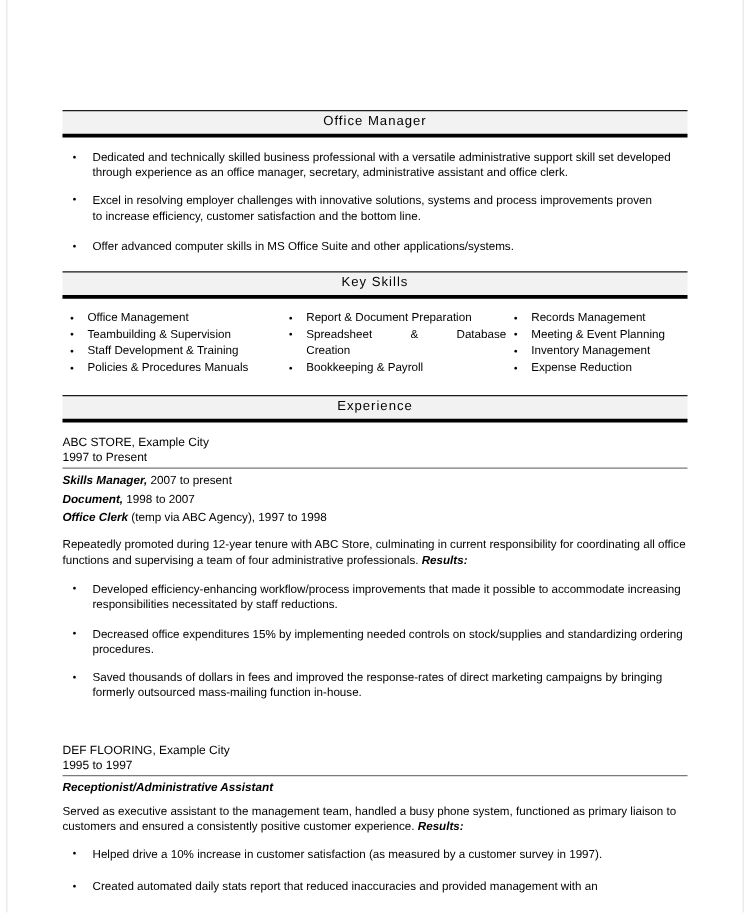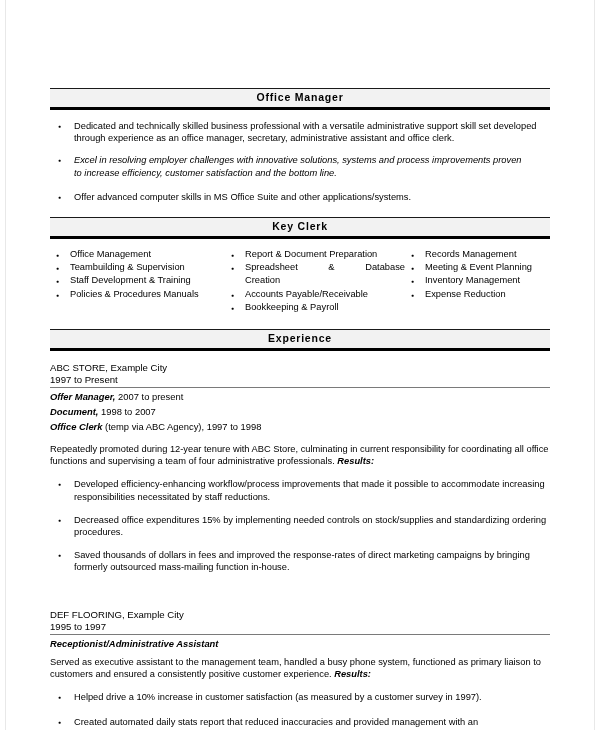--- a/index.html
+++ b/index.html
@@ -39,21 +39,21 @@
   .section-bar {
     background: #f2f2f2;
     border-top: 1px solid #1a1a1a;
     border-bottom: 3px solid #000000;
     text-align: center;
     padding: 2px 0 3px 0;
     margin: 0;
   }
   .section-bar .section-title {
     font-size: 10.5px;
-    font-weight: bold;
+    font-weight: normal;
     letter-spacing: 0.8px;
     line-height: 13px;
     display: block;
   }
 
   
   .bullets {
     list-style: none;
     margin: 0;
     padding: 0;
@@ -182,32 +182,32 @@
 
   <div class="section-bar">
     <span class="section-title">Office Manager</span>
   </div>
 
   <ul class="bullets summary">
     <li>
       <span>Dedicated and technically skilled business professional with a versatile administrative support skill set developed through experience as an office manager, secretary, administrative assistant and office clerk.</span>
     </li>
     <li>
-      <span class="wrap-preserve" style="white-space: pre-line; font-style: italic;">Excel in resolving employer challenges with innovative solutions, systems and process improvements proven
+      <span class="wrap-preserve" style="white-space: pre-line;">Excel in resolving employer challenges with innovative solutions, systems and process improvements proven
 to increase efficiency, customer satisfaction and the bottom line.</span>
     </li>
     <li>
       <span>Offer advanced computer skills in MS Office Suite and other applications/systems.</span>
     </li>
   </ul>
 
   <div class="gap-after-summary"></div>
 
   <div class="section-bar">
-    <span class="section-title">Key Clerk</span>
+    <span class="section-title">Key Skills</span>
   </div>
 
   <div class="skills-wrap">
     <div class="skills-col c1">
       <ul>
         <li>
           <span>Office Management</span>
         </li>
         <li>
           <span>Teambuilding &amp; Supervision</span>
@@ -222,23 +222,20 @@
     </div>
 
     <div class="skills-col c2">
       <ul>
         <li>
           <span>Report &amp; Document Preparation</span>
         </li>
         <li class="justify">
           <span class="jline">Spreadsheet &amp; Database</span>
           <span>Creation</span>
-        </li>
-        <li>
-          <span>Accounts Payable/Receivable</span>
         </li>
         <li>
           <span>Bookkeeping &amp; Payroll</span>
         </li>
       </ul>
     </div>
 
     <div class="skills-col c3">
       <ul>
         <li>
@@ -263,21 +260,21 @@
     <span class="section-title">Experience</span>
   </div>
 
   <div class="job">
     <div class="job-head">
       <span class="job-company">ABC STORE, Example City</span>
       <span class="job-dates">1997 to Present</span>
     </div>
 
     <div class="job-title-line">
-      <span class="role">Offer Manager,</span><span> 2007 to present</span>
+      <span class="role">Skills Manager,</span><span> 2007 to present</span>
     </div>
     <div class="job-title-line">
       <span class="role">Document,</span><span> 1998 to 2007</span>
     </div>
     <div class="job-title-line">
       <span class="role">Office Clerk</span><span> (temp via ABC Agency), 1997 to 1998</span>
     </div>
 
     <div class="job-desc">
       <span>Repeatedly promoted during 12-year tenure with ABC Store, culminating in current responsibility for coordinating all office functions and supervising a team of four administrative professionals. </span><span class="results">Results:</span>

